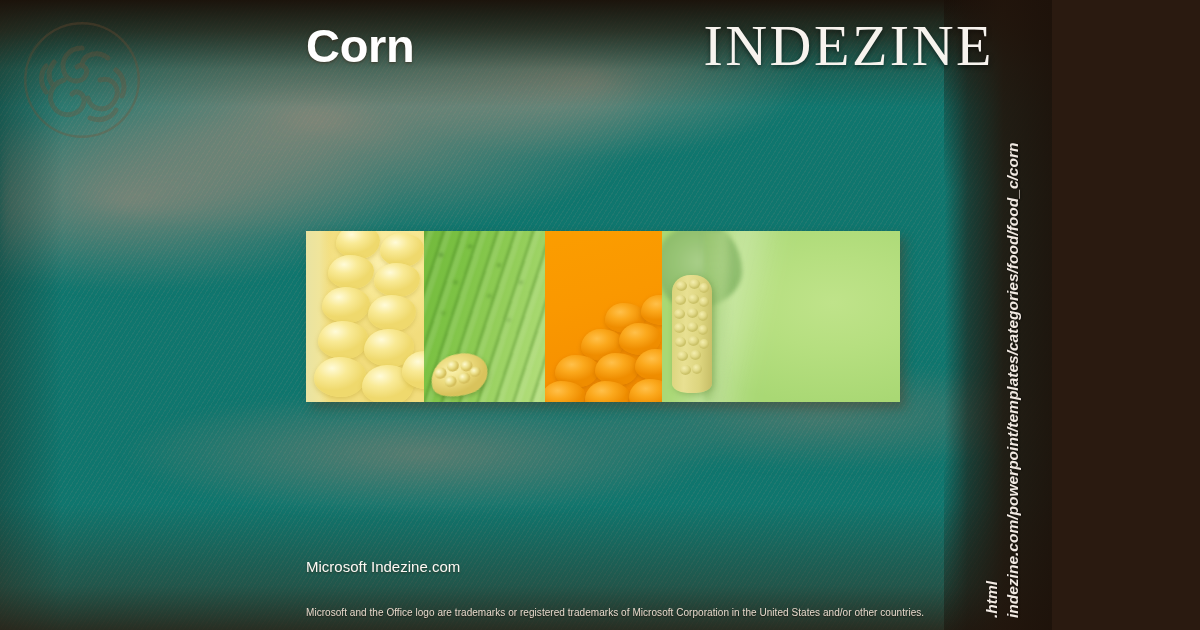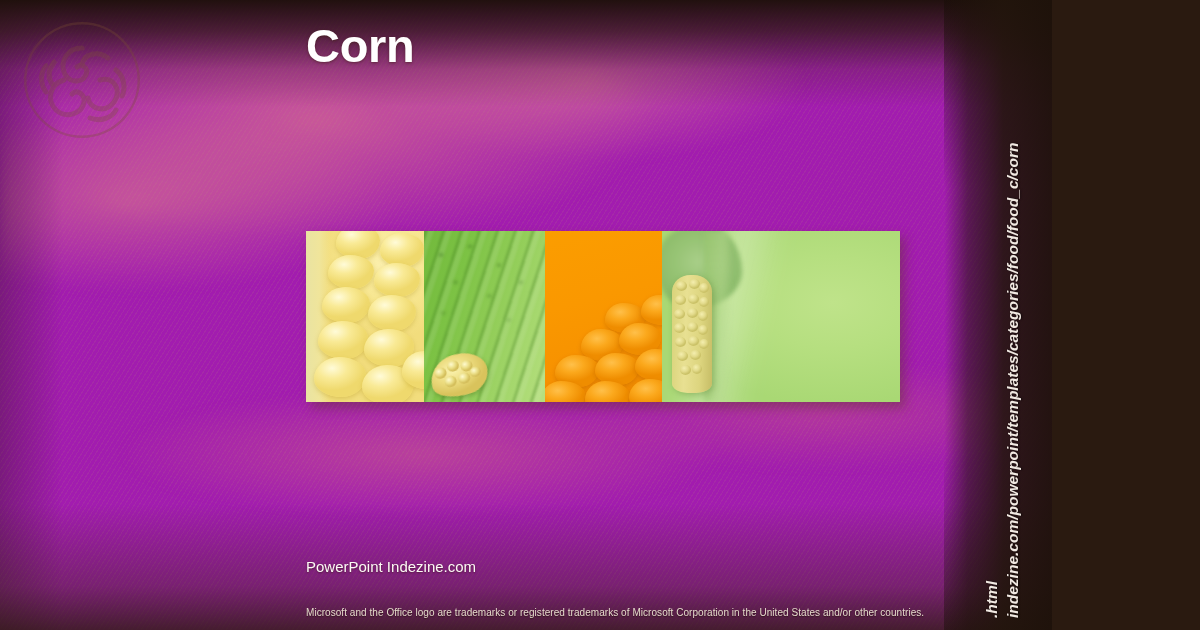--- a/index.html
+++ b/index.html
@@ -3,21 +3,21 @@
 <meta charset="utf-8">
 <title>Corn PowerPoint Templates</title>
 <style>
   html,body{margin:0;padding:0;background:#2a1a10;}
   body{font-family:"Liberation Sans", sans-serif;}
 
   #stage{
     position:relative;
     width:1052px;height:630px;
     overflow:hidden;
-    background:#a21caf;
+    background:#0f766e;
     text-align:right;
   }
 
   
   .bg-base{
     position:absolute;inset:0;
     background:
       radial-gradient(115% 80% at 22% 58%, rgba(255,232,210,0.95) 0%, rgba(255,226,202,0.55) 34%, rgba(214,168,131,0.12) 62%, rgba(0,0,0,0) 80%),
       radial-gradient(90% 55% at 72% 30%, rgba(255,214,196,0.55) 0%, rgba(236,182,158,0.20) 45%, rgba(0,0,0,0) 75%),
       linear-gradient(180deg,
@@ -297,20 +297,21 @@
         <path d="M88 40 C78 32 64 36 62 46"></path>
         <path d="M34 44 C28 52 28 60 32 66"></path>
         <path d="M70 100 C80 104 92 100 96 92"></path>
         <path d="M96 52 C104 58 106 70 102 78"></path>
         <path d="M26 74 C20 66 20 54 26 48"></path>
       </g>
     </svg>
   </div>
 
   <div class="title-corn">Corn</div>
+  <div class="brand">INDEZINE</div>
 
   <div class="strip">
 
     <div class="panel p1">
       <div class="p1-bg"></div>
       <div class="p1-edge"></div>
       <div class="kernel" style="left:30px;top:-6px;width:44px;height:34px;"></div>
       <div class="kernel" style="left:74px;top:2px;width:44px;height:34px;"></div>
       <div class="kernel" style="left:22px;top:24px;width:46px;height:34px;"></div>
       <div class="kernel" style="left:68px;top:32px;width:46px;height:34px;"></div>
@@ -374,21 +375,21 @@
         <div class="bc-bump" style="left:27px;top:64px;width:10px;height:10px;"></div>
         <div class="bc-bump" style="left:5px;top:76px;width:11px;height:10px;"></div>
         <div class="bc-bump" style="left:18px;top:75px;width:11px;height:10px;"></div>
         <div class="bc-bump" style="left:8px;top:90px;width:11px;height:10px;"></div>
         <div class="bc-bump" style="left:20px;top:89px;width:10px;height:10px;"></div>
       </div>
     </div>
 
   </div>
 
-  <div class="copyright">PowerPoint Indezine.com</div>
+  <div class="copyright">Microsoft Indezine.com</div>
   <div class="legal">Microsoft and the Office logo are trademarks or registered trademarks of Microsoft Corporation in the United States and/or other countries.</div>
 
   <div class="url-wrap">
     <div class="url-line url-main">indezine.com/powerpoint/templates/categories/food/food_c/corn</div>
     <div class="url-line url-ext">.html</div>
   </div>
 
 </div>
 
 </body></html>

